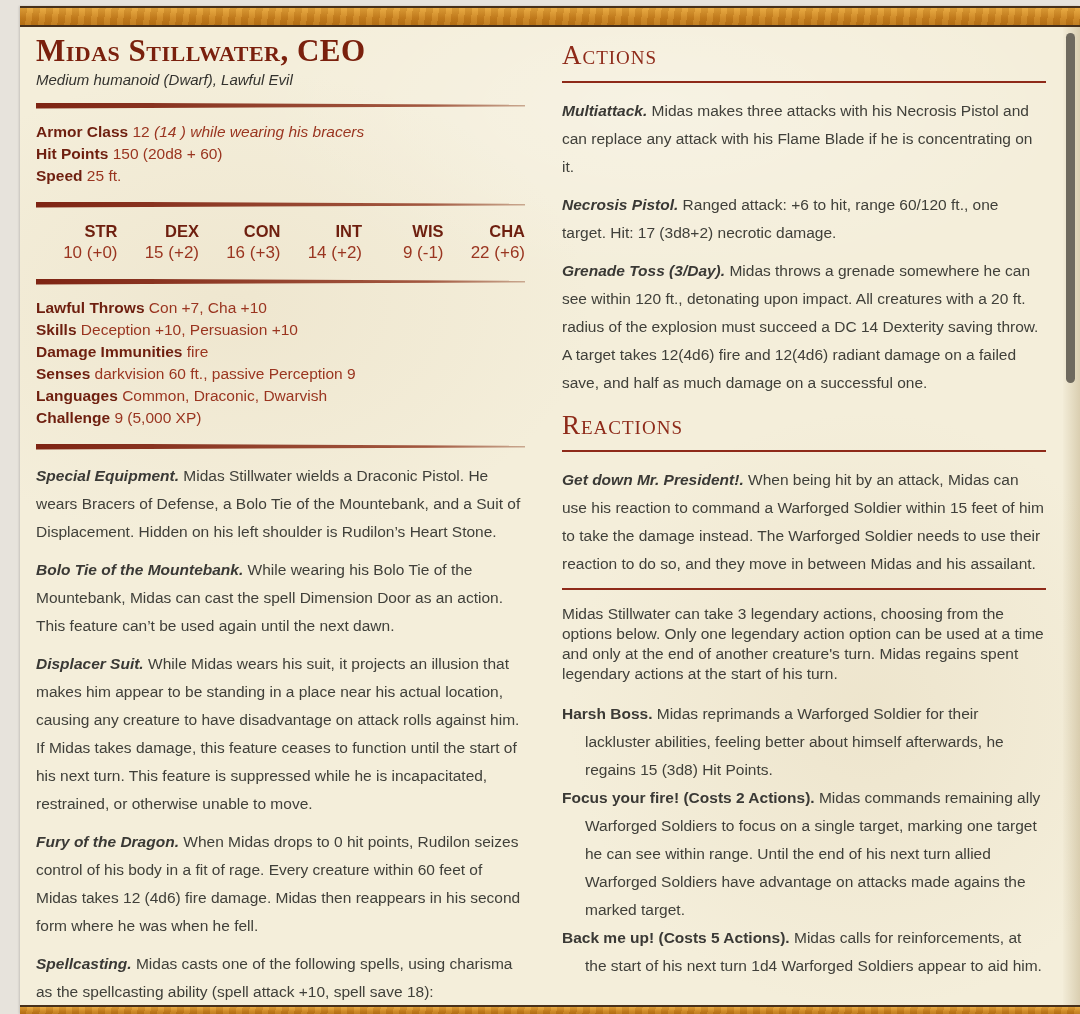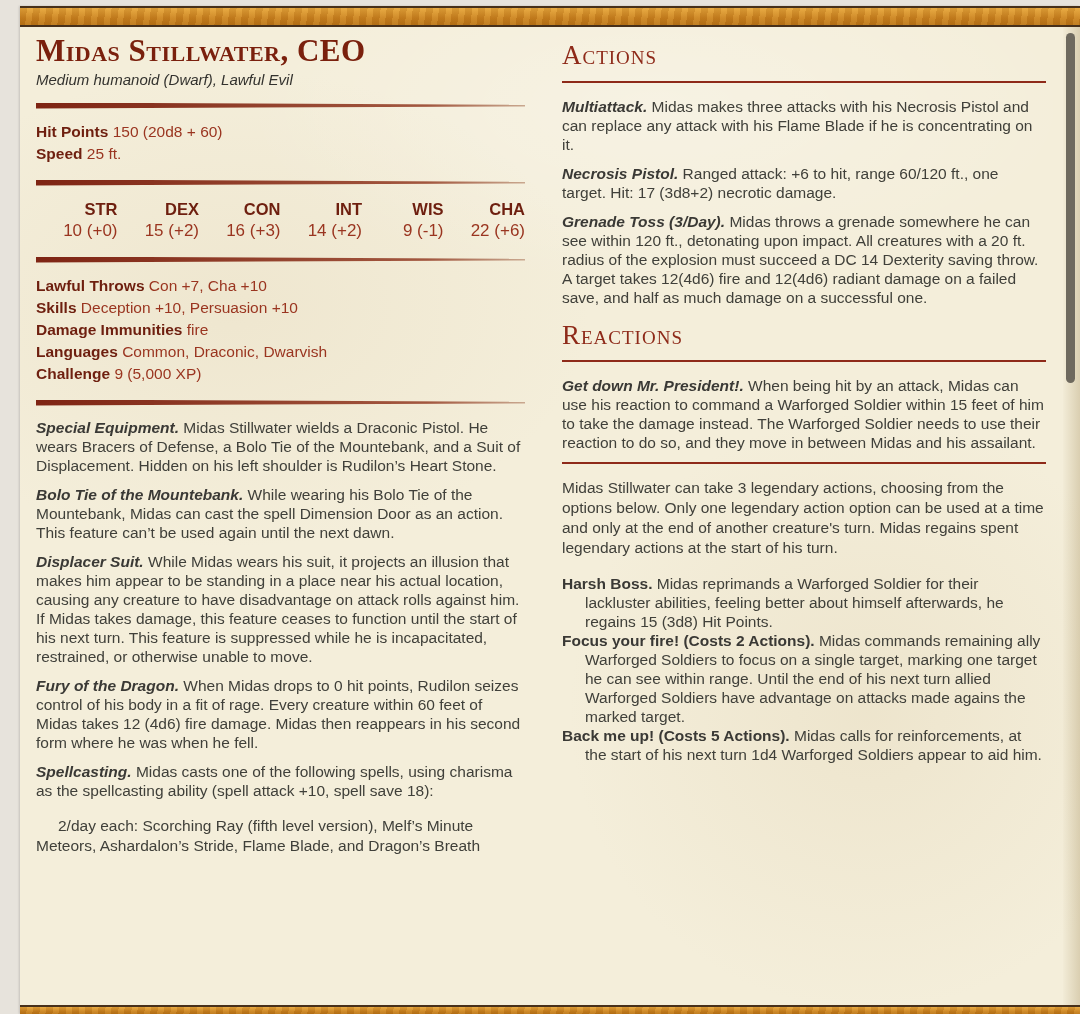--- a/index.html
+++ b/index.html
@@ -57,21 +57,21 @@
     clip-path:polygon(0 0,100% 36%,100% 64%,0 100%);
     margin:15px 0 12px 0;
   }
   .prop{font-size:15.5px;line-height:22px;color:#9a3520;}
   .prop .lbl{font-weight:bold;color:#6e1f0f;}
   .prop .it{font-style:italic;}
   .abilities{display:flex;margin:8px 0 6px 0;}
   .ability{flex:1;text-align:right;}
   .ability .nm{font-weight:bold;font-size:16.5px;color:#6e1f0f;line-height:22px;}
   .ability .sc{font-size:17px;color:#9a3520;line-height:22px;}
-  .entry{font-size:15.5px;line-height:19px;color:#40403a;margin:0 0 10px 0;}
+  .entry{font-size:15.5px;line-height:28px;color:#40403a;margin:0 0 10px 0;}
   .entry .fname{font-weight:bold;font-style:italic;color:#3a3935;}
   .entry .lname{font-weight:bold;color:#3a3935;}
   .hang{padding-left:23px;text-indent:-23px;margin-bottom:0;}
   .spell-list{font-size:15.5px;line-height:20px;color:#40403a;text-indent:22px;margin-top:16px;}
   h2.sect{
     margin:14px 0 0 0;
     font-family:"Liberation Serif",serif;
     font-variant:small-caps;font-weight:500;letter-spacing:1px;
     font-size:27px;line-height:1.1;color:#8e2a19;
   }
@@ -87,20 +87,25 @@
 
   <div class="content">
 
     <div class="col left">
       <h1 class="title">Midas Stillwater, CEO</h1>
       <div class="subtitle">Medium humanoid (Dwarf), Lawful Evil</div>
 
       <div class="taper"></div>
 
       <div class="prop">
+        <span class="lbl">Armor Class</span>
+        <span>12</span>
+        <span class="it">(14 ) while wearing his bracers</span>
+      </div>
+      <div class="prop">
         <span class="lbl">Hit Points</span>
         <span>150 (20d8 + 60)</span>
       </div>
       <div class="prop">
         <span class="lbl">Speed</span>
         <span>25 ft.</span>
       </div>
 
       <div class="taper"></div>
 
@@ -137,20 +142,24 @@
         <span class="lbl">Lawful Throws</span>
         <span>Con +7, Cha +10</span>
       </div>
       <div class="prop">
         <span class="lbl">Skills</span>
         <span>Deception +10, Persuasion +10</span>
       </div>
       <div class="prop">
         <span class="lbl">Damage Immunities</span>
         <span>fire</span>
+      </div>
+      <div class="prop">
+        <span class="lbl">Senses</span>
+        <span>darkvision 60 ft., passive Perception 9</span>
       </div>
       <div class="prop">
         <span class="lbl">Languages</span>
         <span>Common, Draconic, Dwarvish</span>
       </div>
       <div class="prop">
         <span class="lbl">Challenge</span>
         <span>9 (5,000 XP)</span>
       </div>
 

